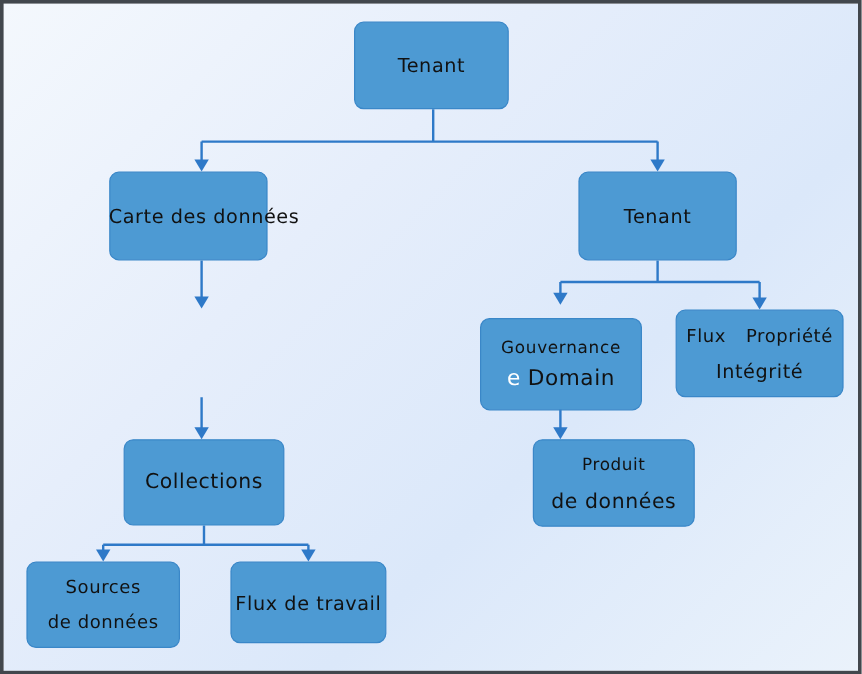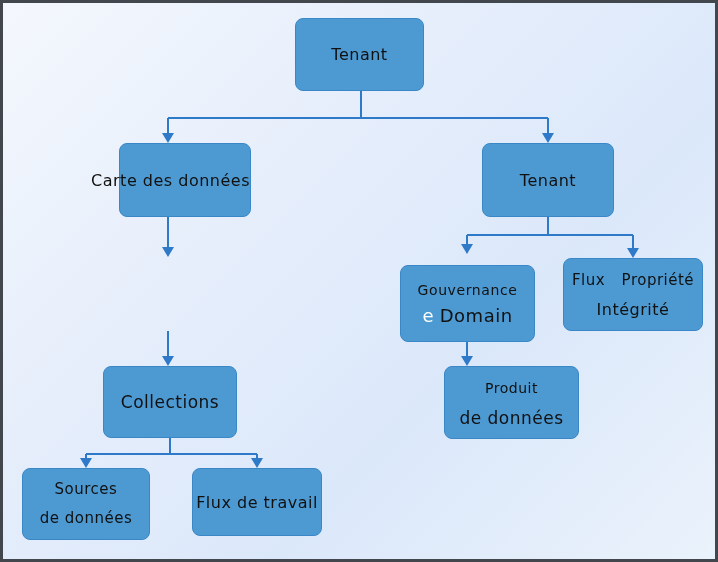--- a/index.html
+++ b/index.html
@@ -30,23 +30,23 @@
     color: #111111;
     display: flex;
     flex-direction: column;
     align-items: center;
     justify-content: center;
     text-align: center;
     letter-spacing: 0.5px;
     font-size: 16px;
   }
   .n-tenant            { left: 292px; top: 15px;  width: 129px; height: 73px; }
-  .n-data-map          { left: 116px; top: 140px; width: 132px; height: 74px;
+  .n-data-map          { left: 88px; top: 140px; width: 132px; height: 74px;
                          align-items: flex-start; flex-direction: row;
-                         justify-content: flex-end; padding-left: 26px;
+                         justify-content: center; padding-left: 26px;
                          white-space: nowrap; text-align: left; }
   .n-data-map .lbl     { align-self: center; overflow: visible; }
   .n-catalog           { left: 479px; top: 140px; width: 132px; height: 74px; }
   .n-tech-domain       { left: 100px; top: 254px; width: 130px; height: 74px;
                          font-size: 17px; line-height: 31px; }
   .n-gov-domain        { left: 397px; top: 262px; width: 135px; height: 77px; }
   .n-gov-domain .l1    { font-size: 14px; letter-spacing: 0.6px; }
   .n-gov-domain .l2    { font-size: 18px; margin-top: 7px; }
   .n-gov-domain .accent{ color: #ffffff; margin-right: 0.32em; }
   .n-stewardship       { left: 560px; top: 255px; width: 140px; height: 73px;

